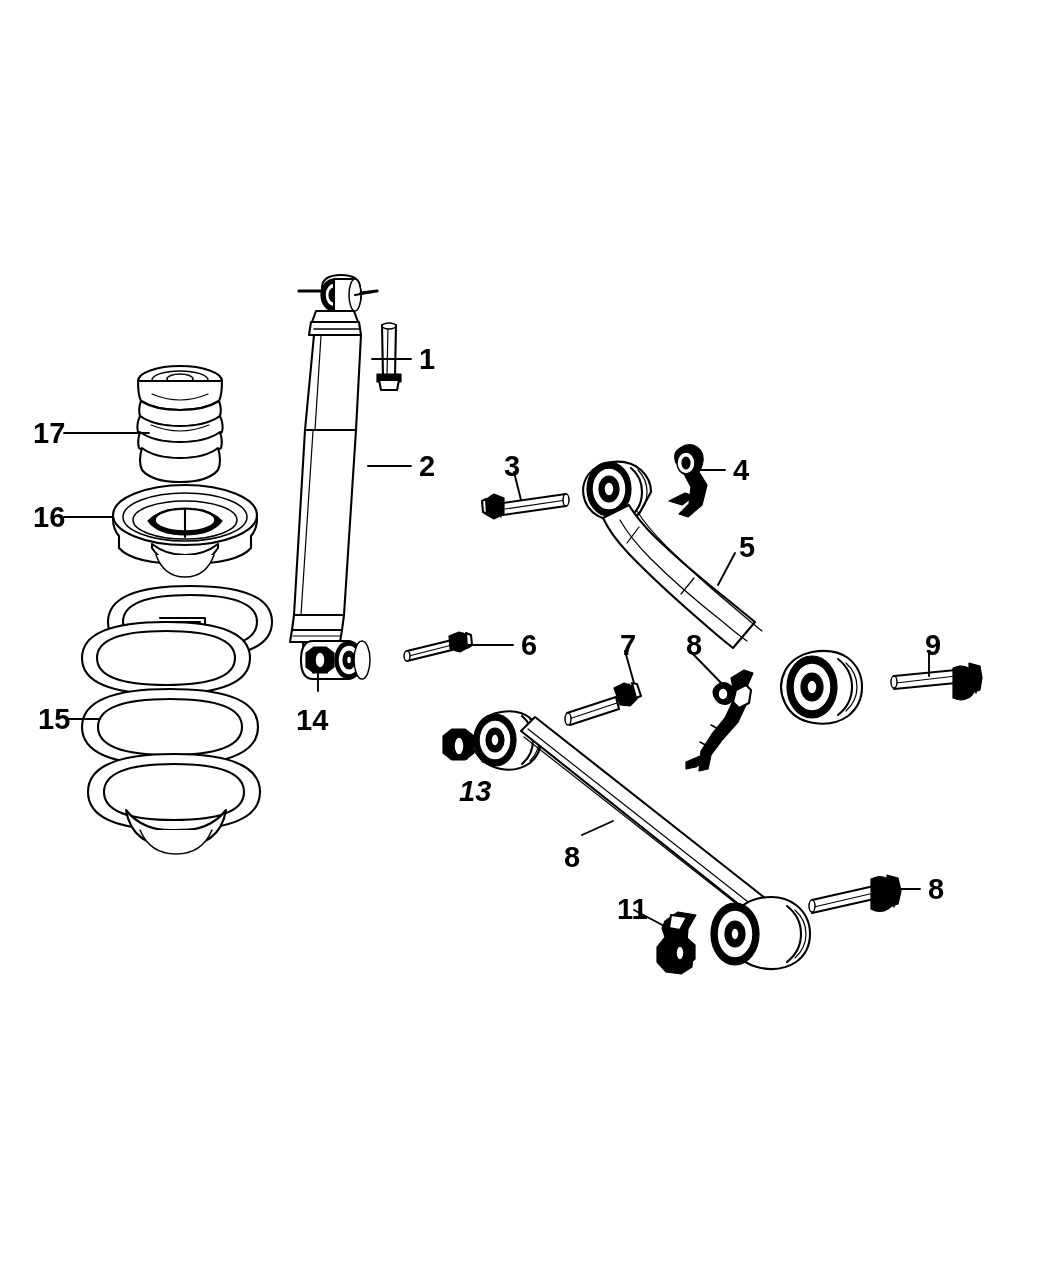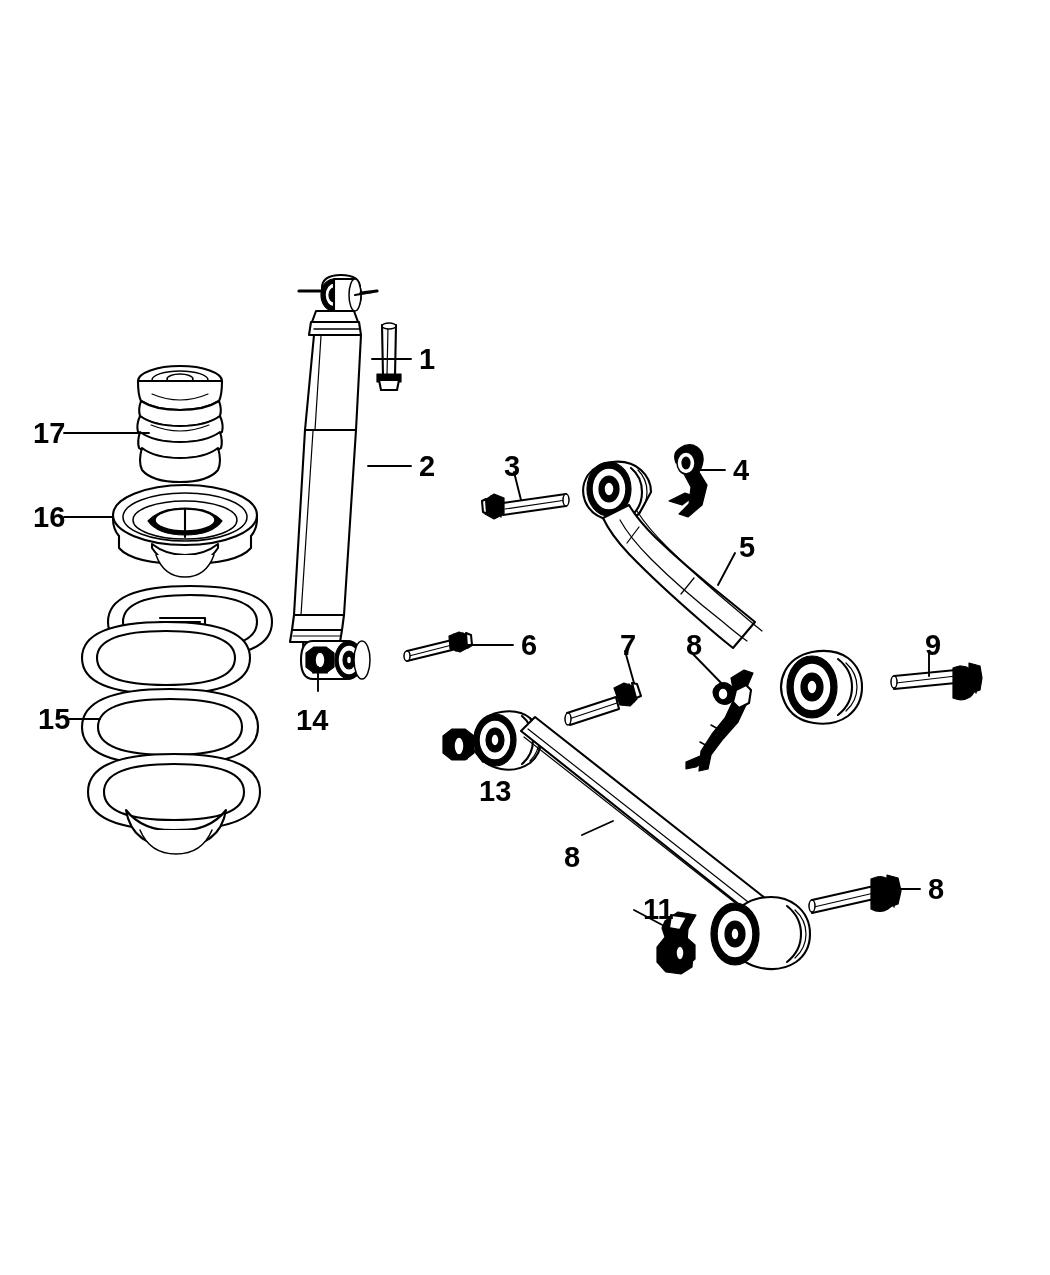--- a/index.html
+++ b/index.html
@@ -353,21 +353,21 @@
 <div class="callout-text" style="left:419px; top:345px;">1</div>
 <div class="callout-text" style="left:419px; top:452px;">2</div>
 <div class="callout-text" style="left:504px; top:452px;">3</div>
 <div class="callout-text" style="left:733px; top:456px;">4</div>
 <div class="callout-text" style="left:739px; top:533px;">5</div>
 <div class="callout-text" style="left:521px; top:631px;">6</div>
 <div class="callout-text" style="left:620px; top:631px;">7</div>
 <div class="callout-text" style="left:686px; top:631px;">8</div>
 <div class="callout-text" style="left:925px; top:631px;">9</div>
 <div class="callout-text" style="left:928px; top:875px;">8</div>
-<div class="callout-text" style="left:643px; top:895px;">11</div>
+<div class="callout-text" style="left:617px; top:895px;">11</div>
 <div class="callout-text" style="left:564px; top:843px;">8</div>
-<div class="callout-text" style="left:479px; top:777px;">13</div>
+<div class="callout-text" style="left:459px; top:777px;font-style:italic;">13</div>
 <div class="callout-text" style="left:296px; top:706px;">14</div>
 <div class="callout-text" style="left:38px;  top:705px;">15</div>
 <div class="callout-text" style="left:33px;  top:503px;">16</div>
 <div class="callout-text" style="left:33px;  top:419px;">17</div>
 
 </div>
 
 </body></html>

